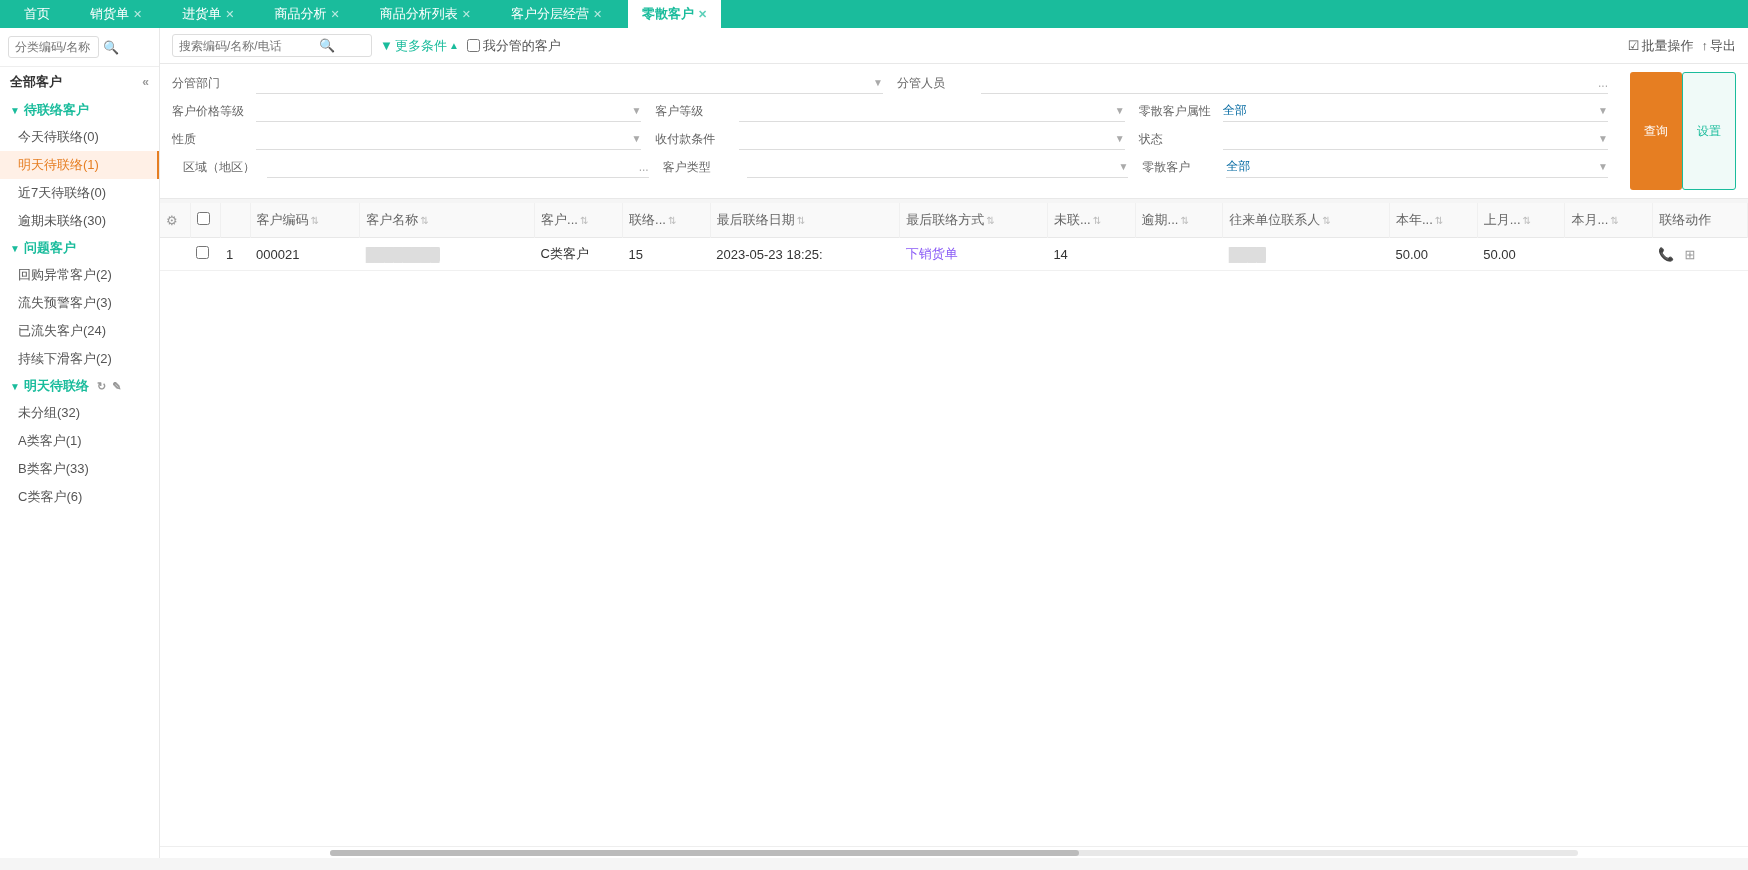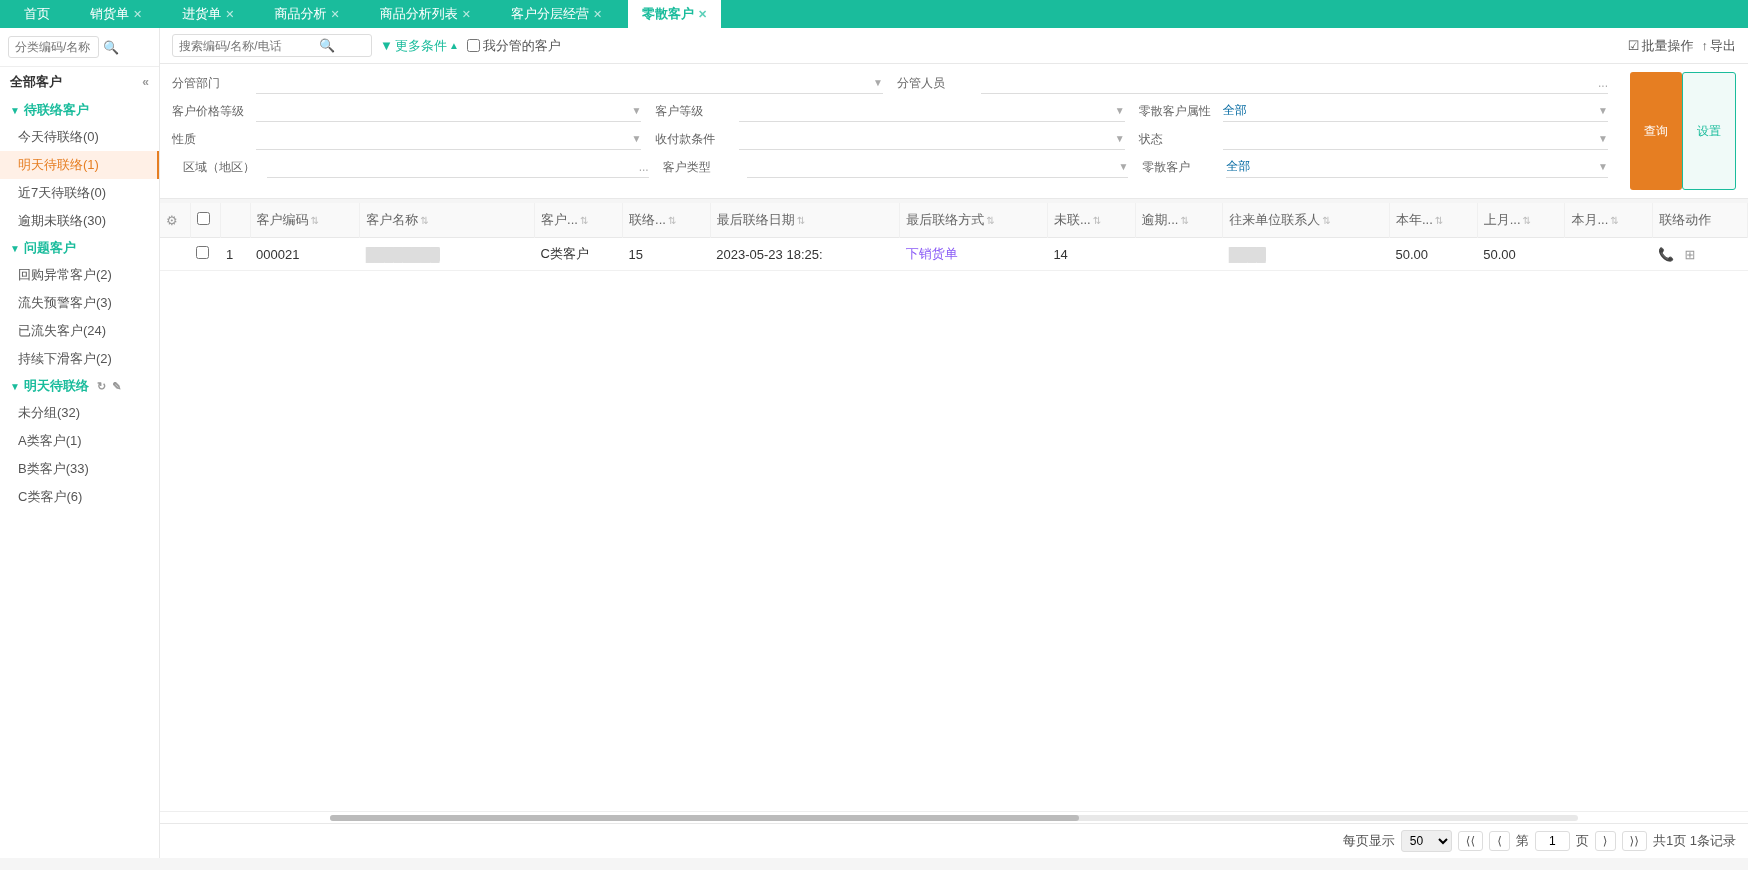--- a/index.html
+++ b/index.html
@@ -706,30 +706,14 @@
         </tbody>
       </table>
     </div>
 
     <div class="scrollbar-area">
       <div class="scrollbar-track">
         <div class="scrollbar-thumb"></div>
       </div>
     </div>
 
-    <div class="pagination-bar">
-      <span>每页显示</span>
-      <select class="page-size-select">
-        <option>50</option>
-        <option>100</option>
-        <option>200</option>
-      </select>
-      <button class="page-btn">⟨⟨</button>
-      <button class="page-btn">⟨</button>
-      <span>第</span>
-      <input class="page-input" type="text" value="1" style="">
-      <span>页</span>
-      <button class="page-btn">⟩</button>
-      <button class="page-btn">⟩⟩</button>
-      <span>共1页 1条记录</span>
-    </div>
   </div>
 </div>
 
 </body></html>

